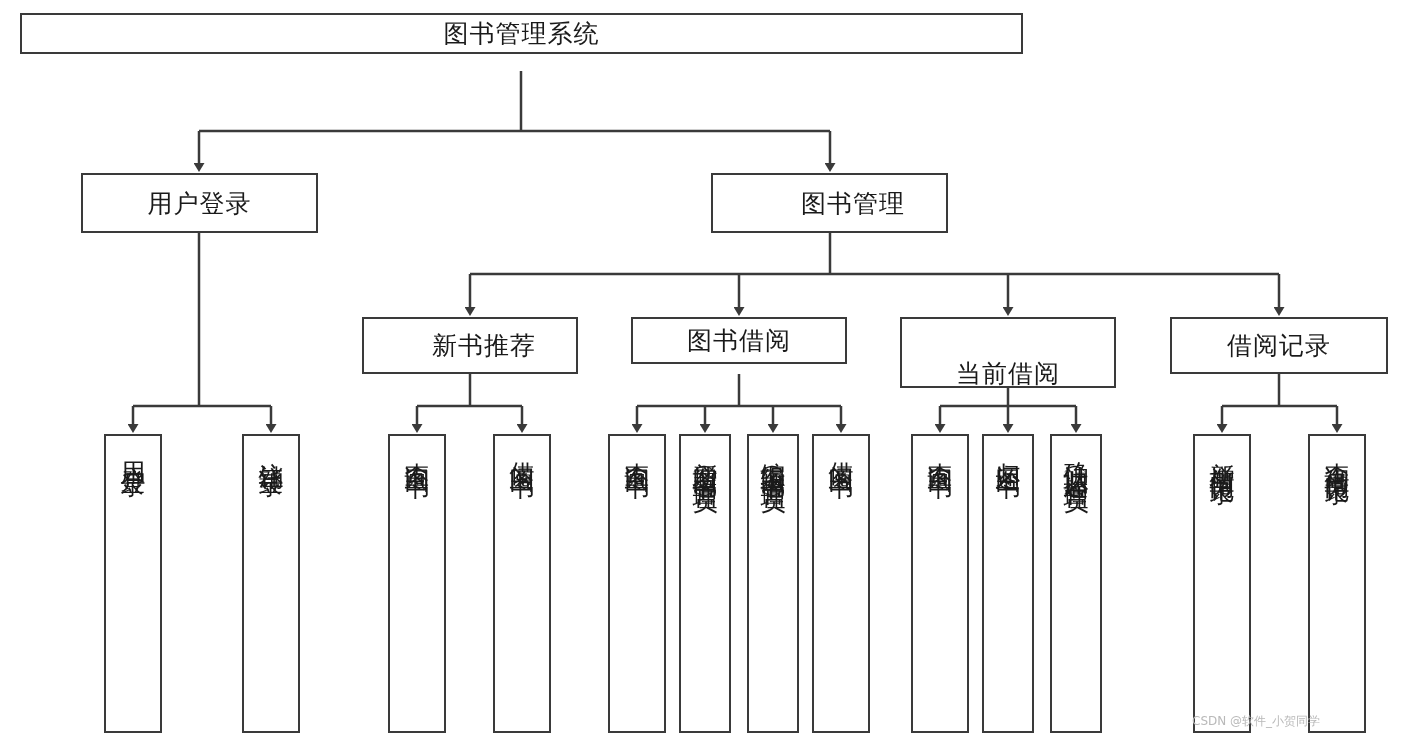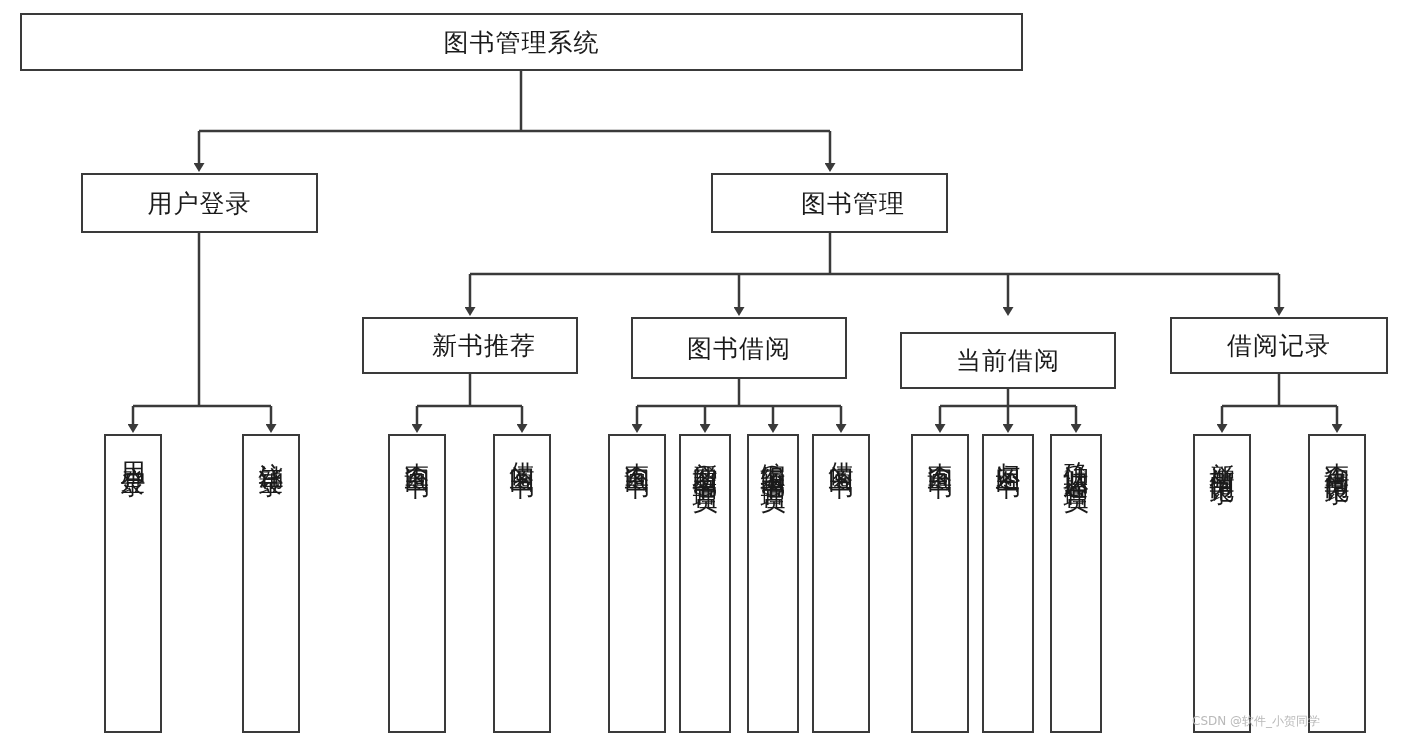--- a/index.html
+++ b/index.html
@@ -123,38 +123,38 @@
       <path d="M1008,406 L1008,425" marker-end="url(#arrow)"></path>
       <path d="M1076,406 L1076,425" marker-end="url(#arrow)"></path>
 
       <path d="M1279,374 L1279,406"></path>
       <path d="M1222,406 L1337,406"></path>
       <path d="M1222,406 L1222,425" marker-end="url(#arrow)"></path>
       <path d="M1337,406 L1337,425" marker-end="url(#arrow)"></path>
     </g>
   </svg>
 
-  <div class="node h" style="left:20px; top:13px; width:1003px; height:58px;">
+  <div class="node h" style="left:20px; top:13px; width:1003px; height:41px;">
     <span class="node-label">图书管理系统</span>
   </div>
 
   <div class="node h" style="left:81px; top:173px; width:237px; height:60px;">
     <span class="node-label">用户登录</span>
   </div>
   <div class="node h" style="left:711px; top:173px; width:237px; height:60px;padding-left:47px;">
     <span class="node-label">图书管理</span>
   </div>
 
   <div class="node h" style="left:362px; top:317px; width:216px; height:57px;padding-left:28px;">
     <span class="node-label">新书推荐</span>
   </div>
-  <div class="node h" style="left:631px; top:317px; width:216px; height:62px;">
+  <div class="node h" style="left:631px; top:317px; width:216px; height:47px;">
     <span class="node-label">图书借阅</span>
   </div>
-  <div class="node h" style="left:900px; top:332px; width:216px; height:57px;">
+  <div class="node h" style="left:900px; top:317px; width:216px; height:71px;align-items:flex-end;">
     <span class="node-label">当前借阅</span>
   </div>
   <div class="node h" style="left:1170px; top:317px; width:218px; height:57px;">
     <span class="node-label">借阅记录</span>
   </div>
 
   <div class="node v" style="left:104px; top:434px; width:58px; height:299px;">
     <span class="node-label">用户登录</span>
   </div>
   <div class="node v" style="left:242px; top:434px; width:58px; height:299px;">

